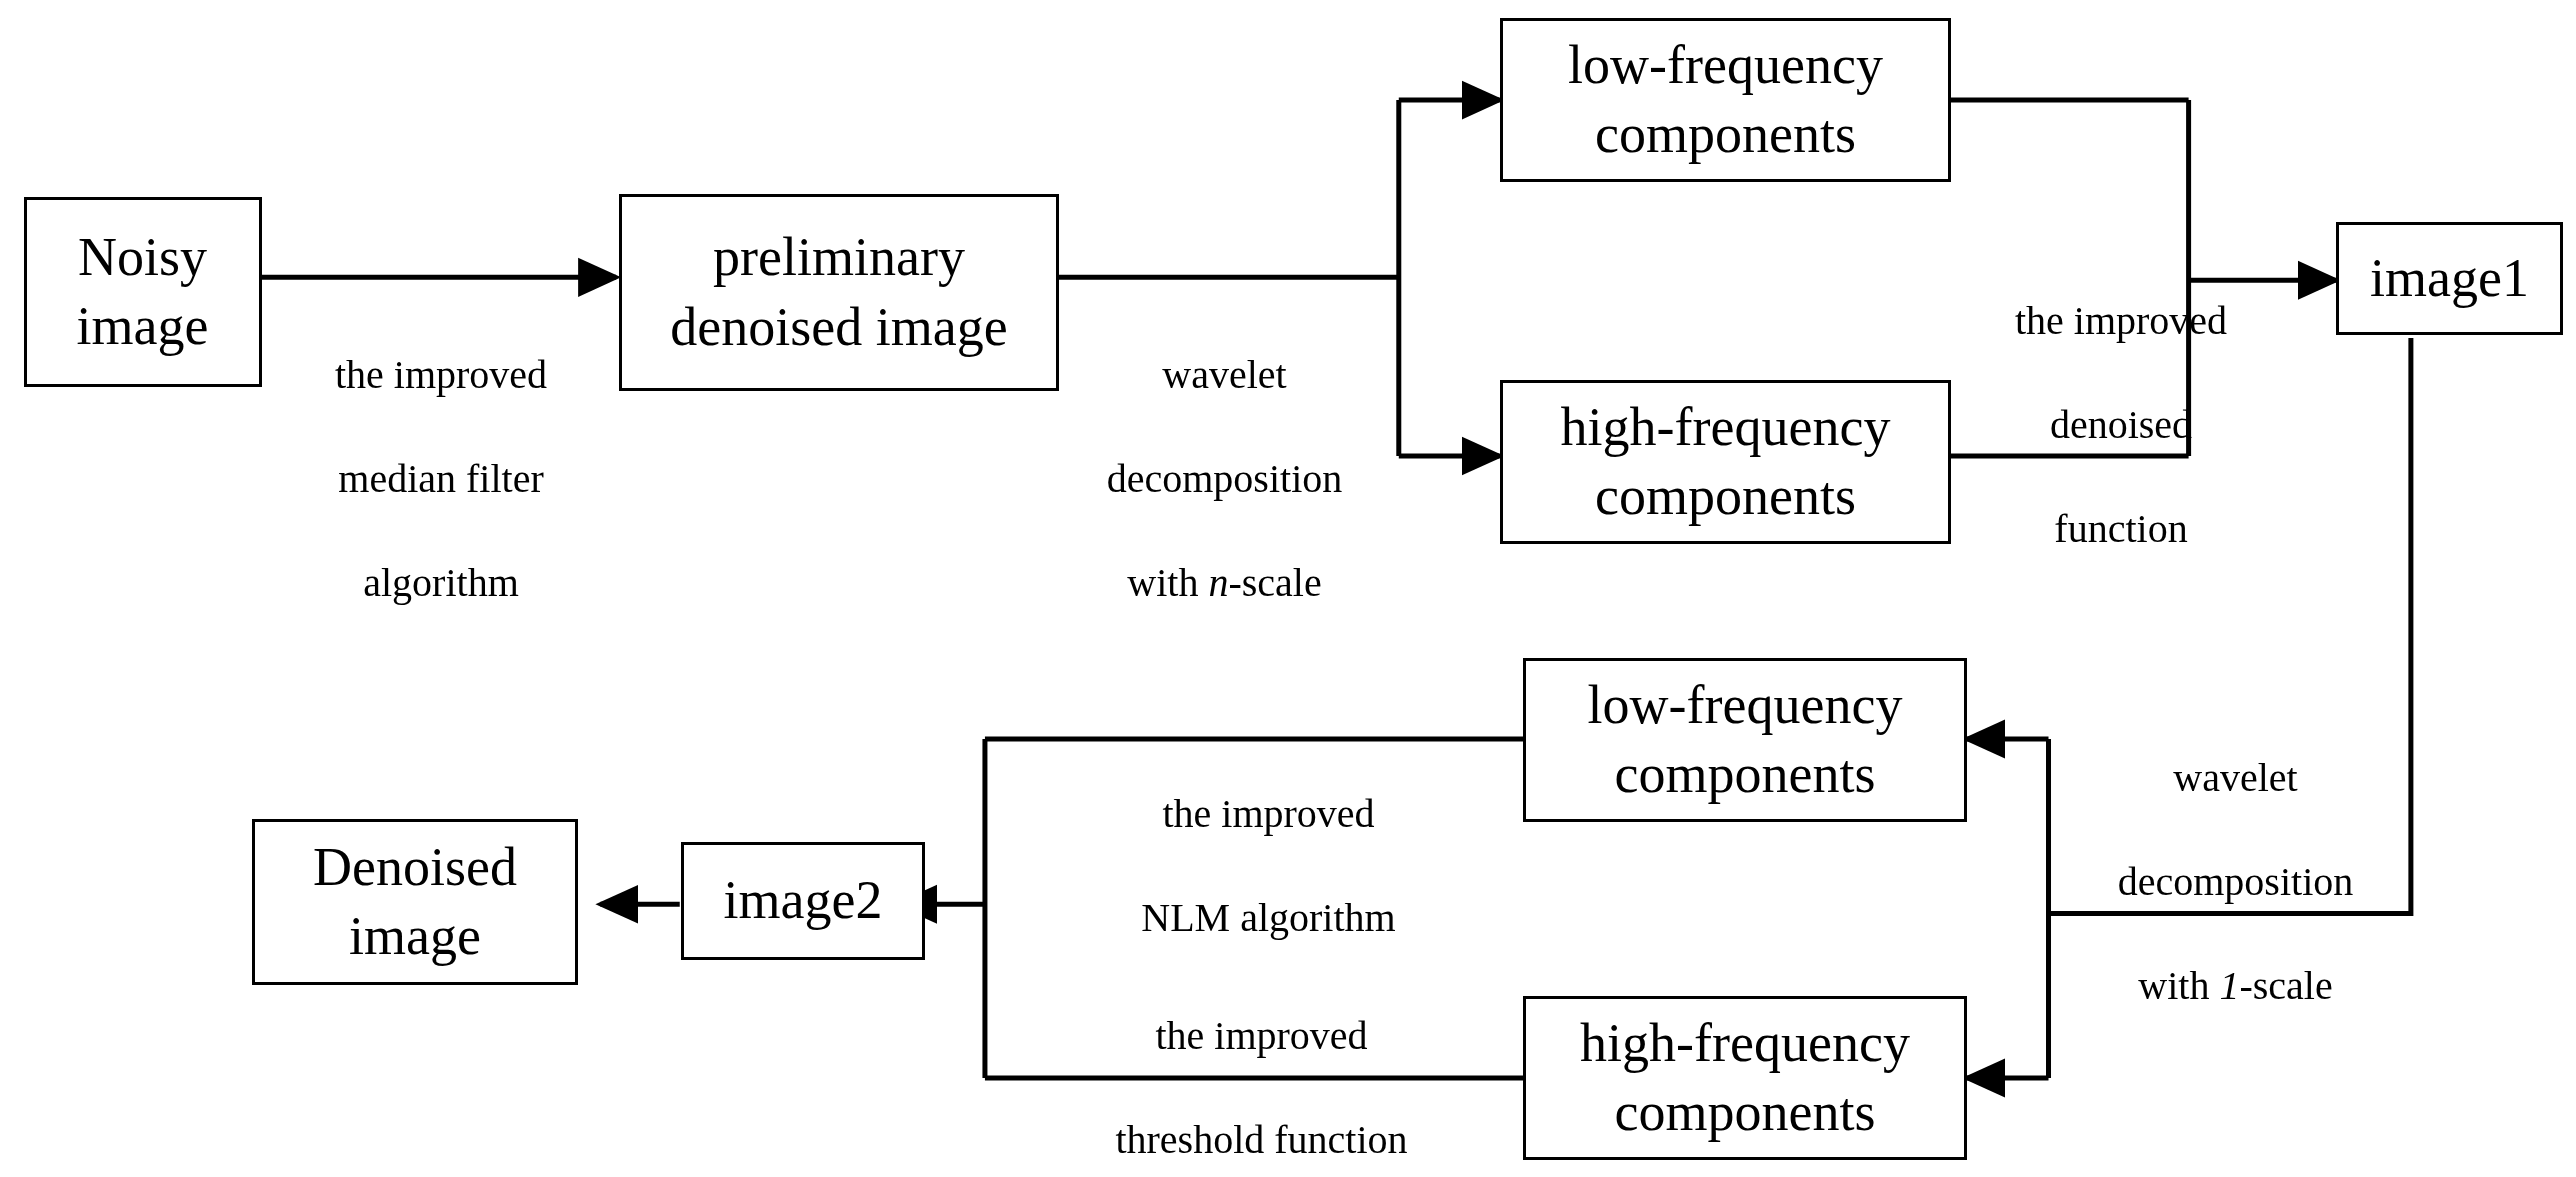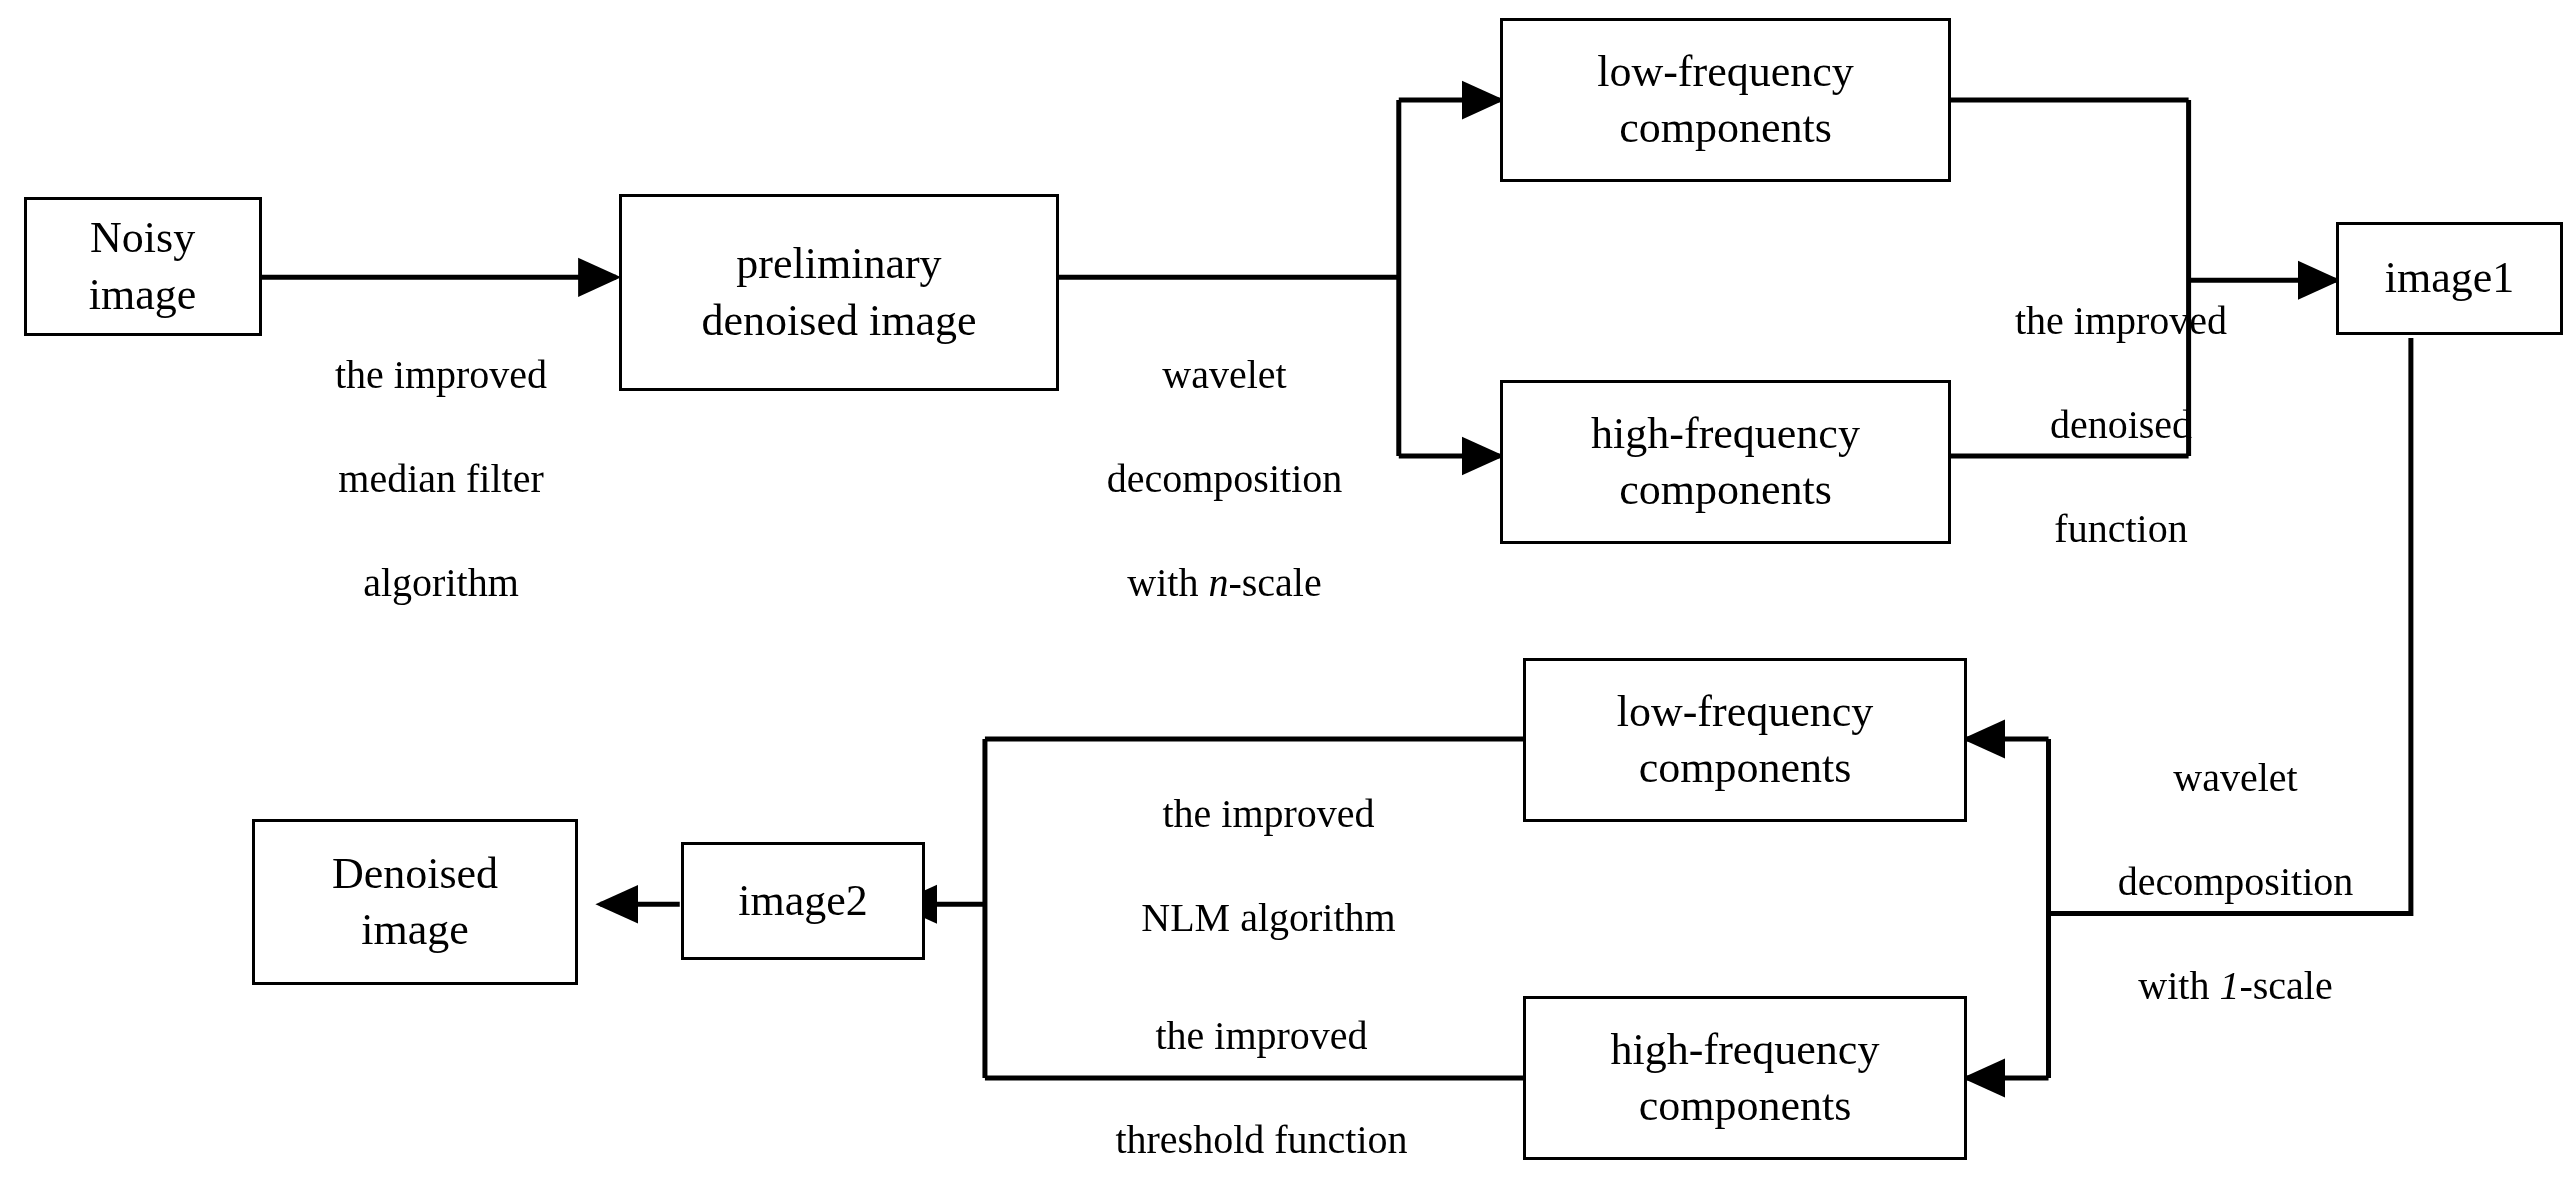--- a/index.html
+++ b/index.html
@@ -20,21 +20,21 @@
   .node {
     position: absolute;
     box-sizing: border-box;
     border: 3.6px solid #000000;
     background: #ffffff;
     display: flex;
     align-items: center;
     justify-content: center;
     text-align: center;
     line-height: 1.28;
-    font-size: 44px;
+    font-size: 54px;
     z-index: 3;
   }
   .node .nlabel {
     display: block;
     padding: 0 7.1px;
     white-space: pre-line;
   }
   .edge-label {
     position: absolute;
     text-align: center;
@@ -99,21 +99,21 @@
       <path d="M2131,1508 L1378,1508"></path>
 
       <path d="M1378,1034 L1378,1508"></path>
 
       <path d="M1378,1265 L1258,1265" marker-end="url(#ah)"></path>
 
       <path d="M951,1265 L840,1265" marker-end="url(#ah)"></path>
     </g>
   </svg>
 
-  <div class="node" style="left:23.6px; top:197px; width:238px; height:139px;">
+  <div class="node" style="left:23.6px; top:197px; width:238px; height:190px;">
     <span class="nlabel">Noisy
 image</span>
   </div>
 
   <div class="node" style="left:619px; top:194px; width:440px; height:197px;">
     <span class="nlabel">preliminary
 denoised image</span>
   </div>
 
   <div class="node" style="left:1500px; top:18px; width:451px; height:164px;">

